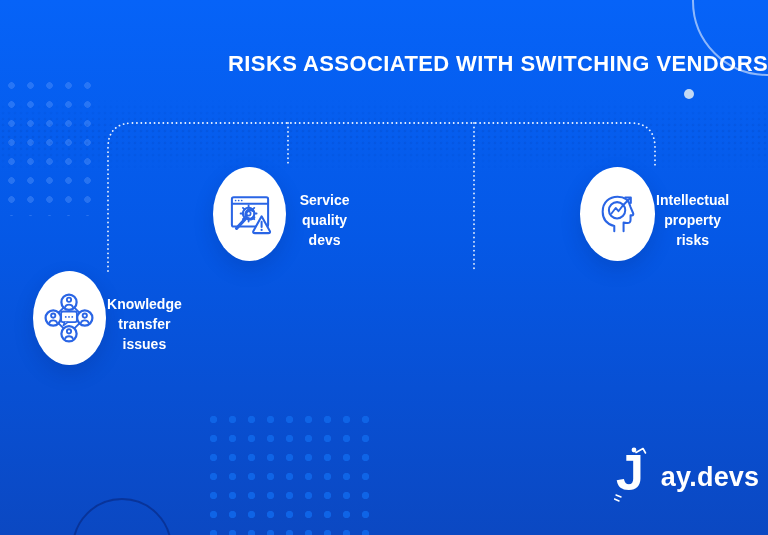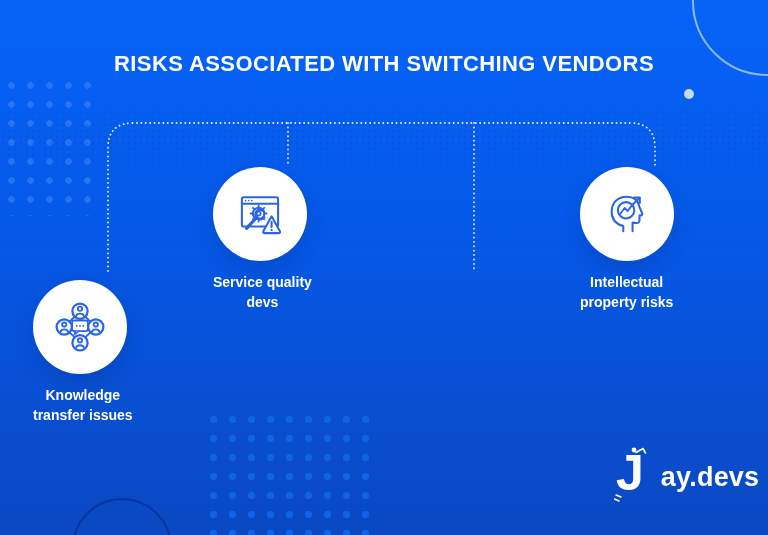--- a/index.html
+++ b/index.html
@@ -20,29 +20,29 @@
     background-size:19px 19px;}
   .dots-bright{position:absolute;left:204px;top:410px;width:172px;height:125px;
     background-image:radial-gradient(circle,#0f64e6 3.4px,rgba(15,100,230,0) 3.9px);
     background-size:19px 19px;}
   .halftone{position:absolute;left:0;top:98px;width:768px;height:74px;
     background-image:radial-gradient(circle,rgba(3,25,100,0.10) 1px,rgba(3,25,100,0) 1.7px);
     background-size:6px 6px;
     -webkit-mask-image:linear-gradient(180deg,transparent,#000,transparent);
     mask-image:linear-gradient(180deg,transparent,#000,transparent);}
   
-  .title{position:absolute;top:51px;left:0;width:100%;text-align:center;
+  .title{position:absolute;top:51px;left:0;width:100%;text-align:right;
     font-size:22px;font-weight:700;letter-spacing:0.4px;color:#ffffff;}
   
   .connector{position:absolute;left:0;top:0;}
   .connector path{fill:none;stroke:rgba(255,255,255,0.92);stroke-width:1.8;
     stroke-linecap:round;stroke-dasharray:0.1 4.3;}
   
-  .risk{position:absolute;width:150px;display:flex;flex-direction:column;align-items:flex-start;}
-  .r1{left:33px;top:280px;}
+  .risk{position:absolute;width:150px;display:flex;flex-direction:row;align-items:center;}
+  .r1{left:33px;top:271px;}
   .r2{left:213px;top:167px;}
   .r3{left:399px;top:273px;}
   .r4{left:580px;top:167px;}
   .bubble{width:94px;height:94px;border-radius:50%;background:#ffffff;
     display:flex;align-items:center;justify-content:center;
     box-shadow:0 8px 20px rgba(3,28,95,0.18);}
   .icon{stroke:#2a65e5;fill:none;stroke-width:2.4;stroke-linecap:round;stroke-linejoin:round;}
   .risk-label{margin-top:11px;text-align:center;font-size:14px;font-weight:600;
     line-height:20px;color:#ffffff;}
   

